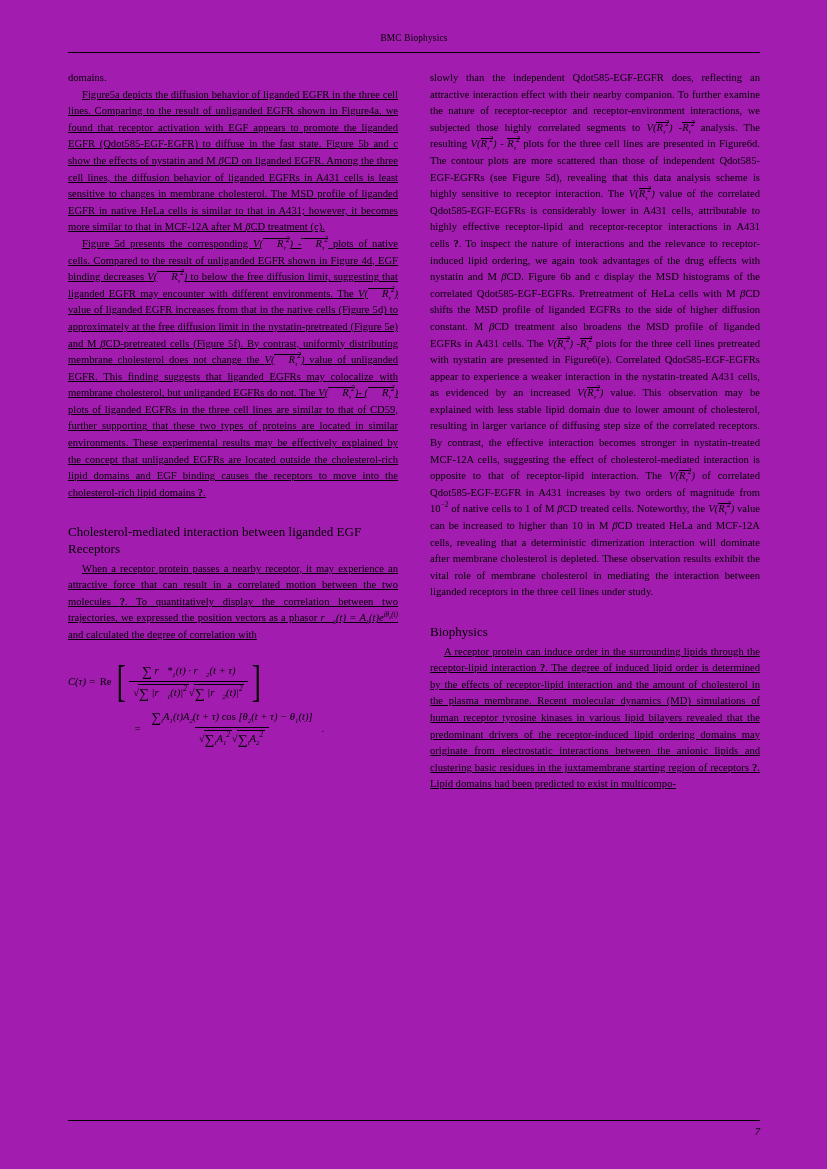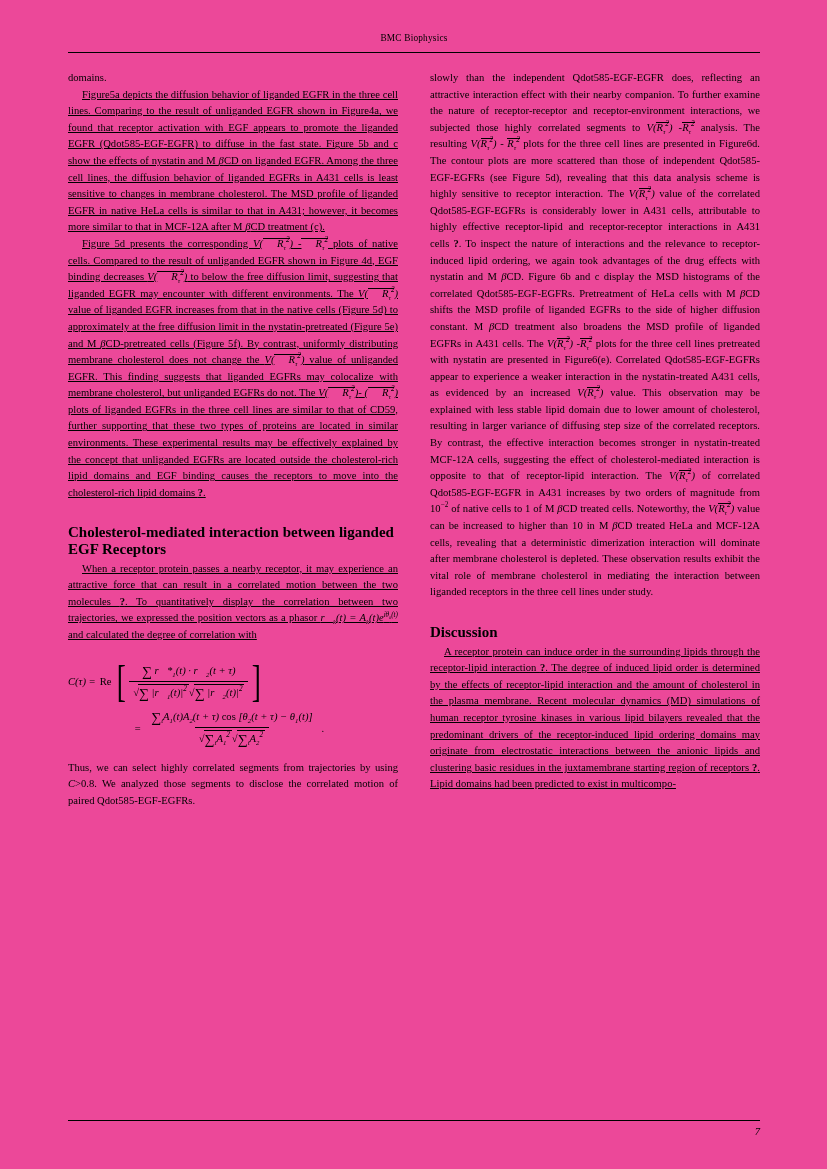--- a/index.html
+++ b/index.html
@@ -10,21 +10,21 @@
   }
   body {
     font-family: "Liberation Serif", "DejaVu Serif", serif;
     color: #000000;
   }
   .page {
     position: relative;
     width: 827px;
     height: 1169px;
     margin: 0 auto;
-    background: #ec4899;
+    background: #a21caf;
     overflow: hidden;
     box-sizing: border-box;
   }
 
   
   .running-head {
     position: absolute;
     left: 68px;
     top: 33px;
     width: 692px;
@@ -81,23 +81,23 @@
   .col p {
     margin: 0;
     text-indent: 0;
   }
   .col p.indent {
     text-indent: 14px;
     text-decoration: underline;
   }
   .col h3 {
     margin: 0;
-    font-size: 15px;
+    font-size: 13px;
     line-height: 16.6px;
-    font-weight: bold;
+    font-weight: normal;
     text-align: left;
   }
   .gap-before-head {
     height: 23px;
   }
   .gap-after-head {
     height: 3px;
   }
 
   
@@ -218,30 +218,29 @@
               <span class="bigsum">∑</span><sub class="sm">t</sub>A<sub class="sm">1</sub>(t)A<sub class="sm">2</sub>(t&nbsp;+&nbsp;τ)&nbsp;<span class="mathup">cos</span>&nbsp;[θ<sub class="sm">2</sub>(t&nbsp;+&nbsp;τ)&nbsp;−&nbsp;θ<sub class="sm">1</sub>(t)]
             </span>
             <span class="den math">
               <span class="sqrt"><span class="radsym">√</span><span class="radicand"><span class="bigsum">∑</span><sub class="sm">t</sub>A<sub class="sm">1</sub><sup class="sm">2</sup></span></span><span class="sqrt"><span class="radsym">√</span><span class="radicand"><span class="bigsum">∑</span><sub class="sm">t</sub>A<sub class="sm">2</sub><sup class="sm">2</sup></span></span>
             </span>
           </span>
           <span class="period">.</span>
         </div>
       </div>
 
-      <p><span>Thus, we can select highly correlated segments from trajectories by using </span><span class="math">C</span><span>&gt;0.8. We analyzed those segments to disclose the correlated motion of paired Qdot585-EGF-EGFRs.</span></p>
 
     </div>
 
     <div class="col">
 
       <p><span>slowly than the independent Qdot585-EGF-EGFR does, reflecting an attractive interaction effect with their nearby companion. To further examine the nature of receptor-receptor and receptor-environment interactions, we subjected those highly correlated segments to </span><span class="math"><span>V(</span><span class="ob"><span>R</span><sub class="sm">τ</sub><sup class="sm">2</sup></span><span>)</span></span><span class="mathup"> -</span><span class="math"><span class="ob"><span>R</span><sub class="sm">τ</sub><sup class="sm">2</sup></span></span><span> analysis. The resulting </span><span class="math"><span>V(</span><span class="ob"><span>R</span><sub class="sm">τ</sub><sup class="sm">2</sup></span><span>)</span></span><span class="mathup"> - </span><span class="math"><span class="ob"><span>R</span><sub class="sm">τ</sub><sup class="sm">2</sup></span></span><span> plots for the three cell lines are presented in Figure6d. The contour plots are more scattered than those of independent Qdot585-EGF-EGFRs (see Figure 5d), revealing that this data analysis scheme is highly sensitive to receptor interaction. The </span><span class="math"><span>V(</span><span class="ob"><span>R</span><sub class="sm">τ</sub><sup class="sm">2</sup></span><span>)</span></span><span> value of the correlated Qdot585-EGF-EGFRs is considerably lower in A431 cells, attributable to highly effective receptor-lipid and receptor-receptor interactions in A431 cells </span><b>?</b><span>. To inspect the nature of interactions and the relevance to receptor-induced lipid ordering, we again took advantages of the drug effects with nystatin and M </span><span class="math">β</span><span>CD. Figure 6b and c display the MSD histograms of the correlated Qdot585-EGF-EGFRs. Pretreatment of HeLa cells with M </span><span class="math">β</span><span>CD shifts the MSD profile of liganded EGFRs to the side of higher diffusion constant. M </span><span class="math">β</span><span>CD treatment also broadens the MSD profile of liganded EGFRs in A431 cells. The </span><span class="math"><span>V(</span><span class="ob"><span>R</span><sub class="sm">τ</sub><sup class="sm">2</sup></span><span>)</span></span><span class="mathup"> -</span><span class="math"><span class="ob"><span>R</span><sub class="sm">τ</sub><sup class="sm">2</sup></span></span><span> plots for the three cell lines pretreated with nystatin are presented in Figure6(e). Correlated Qdot585-EGF-EGFRs appear to experience a weaker interaction in the nystatin-treated A431 cells, as evidenced by an increased </span><span class="math"><span>V(</span><span class="ob"><span>R</span><sub class="sm">τ</sub><sup class="sm">2</sup></span><span>)</span></span><span> value. This observation may be explained with less stable lipid domain due to lower amount of cholesterol, resulting in larger variance of diffusing step size of the correlated receptors. By contrast, the effective interaction becomes stronger in nystatin-treated MCF-12A cells, suggesting the effect of cholesterol-mediated interaction is opposite to that of receptor-lipid interaction. The </span><span class="math"><span>V(</span><span class="ob"><span>R</span><sub class="sm">τ</sub><sup class="sm">2</sup></span><span>)</span></span><span> of correlated Qdot585-EGF-EGFR in A431 increases by two orders of magnitude from </span><span class="math mathup"><span>10</span><sup class="sm">−2</sup></span><span> of native cells to 1 of M </span><span class="math">β</span><span>CD treated cells. Noteworthy, the </span><span class="math"><span>V(</span><span class="ob"><span>R</span><sub class="sm">τ</sub><sup class="sm">2</sup></span><span>)</span></span><span> value can be increased to higher than 10 in M </span><span class="math">β</span><span>CD treated HeLa and MCF-12A cells, revealing that a deterministic dimerization interaction will dominate after membrane cholesterol is depleted. These observation results exhibit the vital role of membrane cholesterol in mediating the interaction between liganded receptors in the three cell lines under study.</span></p>
 
       <div class="gap-before-head"></div>
-      <h3>Discussion</h3>
+      <h3>Biophysics</h3>
       <div class="gap-after-head"></div>
 
       <p class="indent"><span>A receptor protein can induce order in the surrounding lipids through the receptor-lipid interaction </span><b>?</b><span>. The degree of induced lipid order is determined by the effects of receptor-lipid interaction and the amount of cholesterol in the plasma membrane. Recent molecular dynamics (MD) simulations of human receptor tyrosine kinases in various lipid bilayers revealed that the predominant drivers of the receptor-induced lipid ordering domains may originate from electrostatic interactions between the anionic lipids and clustering basic residues in the juxtamembrane starting region of receptors </span><b>?</b><span>. Lipid domains had been predicted to exist in multicompo-</span></p>
     </div>
 
   </div>
 
   <div class="foot-rule"></div>
   <div class="folio">7</div>
 

